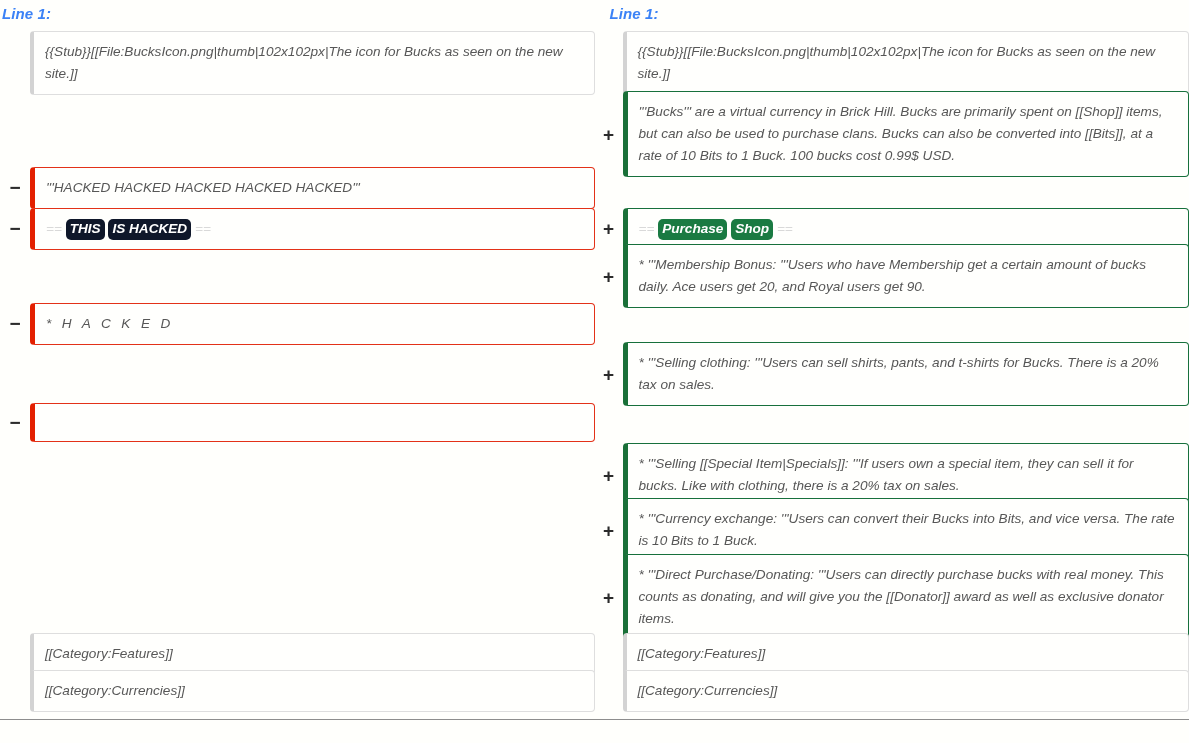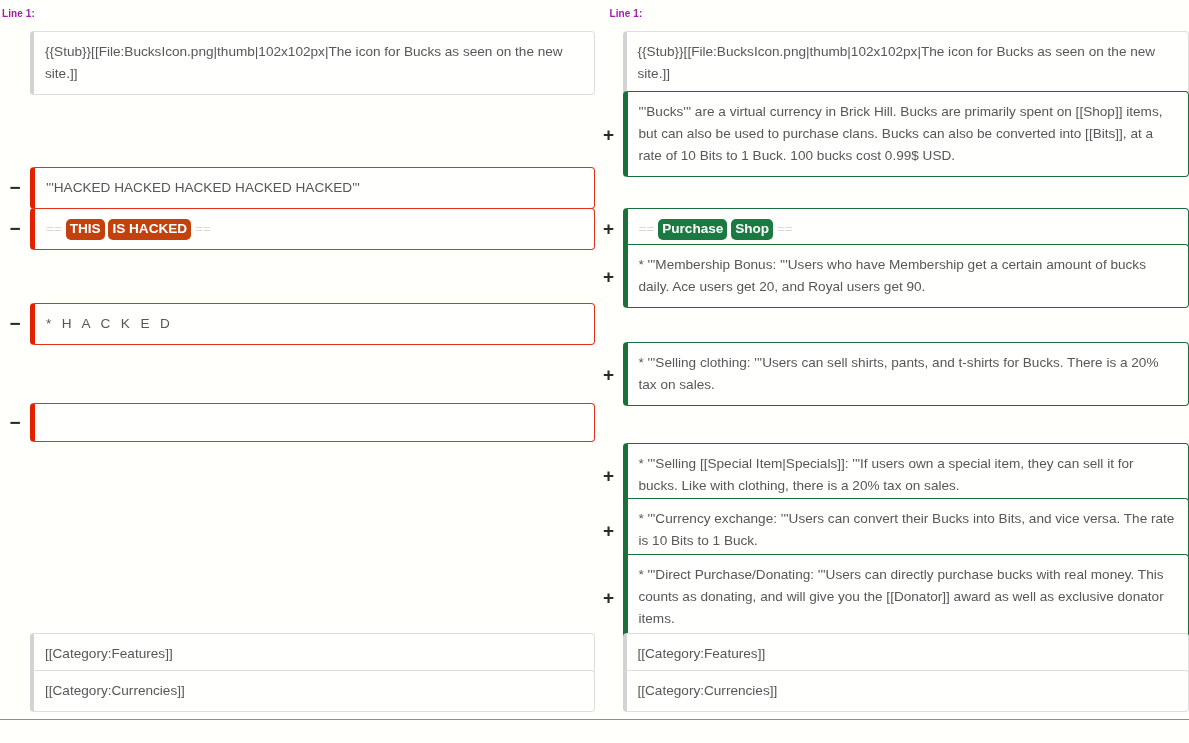--- a/index.html
+++ b/index.html
@@ -20,27 +20,28 @@
     display: flex;
     width: 1189px;
   }
   .col {
     width: 594.5px;
     flex: 0 0 594.5px;
     padding: 0;
   }
 
   .line-header {
-    font-size: 10px;
+    font-size: 15px;
     font-weight: bold;
-    color: #a21caf;
+    color: #3b82f6;
     letter-spacing: 0.1px;
     height: 28px;
     line-height: 28px;
     padding-left: 2px;
+    font-style: italic;
   }
   .col.right .line-header { padding-left: 15px; }
 
   .rows { position: relative; }
 
   .row {
     display: flex;
     align-items: center;
     width: 100%;
   }
@@ -62,20 +63,21 @@
     flex: 1 1 auto;
     min-height: 32px;
     border-radius: 4px;
     padding: 9px 12px 9px 11px;
     font-size: 13.6px;
     line-height: 22px;
     color: #575757;
     background: #fffffd;
     word-break: break-word;
     white-space: pre-wrap;
+    font-style: italic;
   }
 
   
   .cell.ctx {
     border: 1px solid #dedede;
     border-left: 4px solid #d3d3d3;
   }
   
   .cell.del {
     border: 1px solid #e33118;
@@ -92,21 +94,21 @@
   
   .hl {
     display: inline-block;
     border-radius: 5px;
     padding: 1px 4px 2px 4px;
     color: #ffffff;
     font-weight: bold;
     font-size: 13.6px;
     line-height: 18px;
   }
-  .hl.del-hl { background: #c2410c; }
+  .hl.del-hl { background: #0f172a; }
   .hl.add-hl { background: #1a7a42; }
 
   .faint { color: #d9d9d9; }
 
   .spaced { letter-spacing: 3.4px; }
 
   .bottom-rule {
     position: absolute;
     left: 0;
     width: 1189px;

